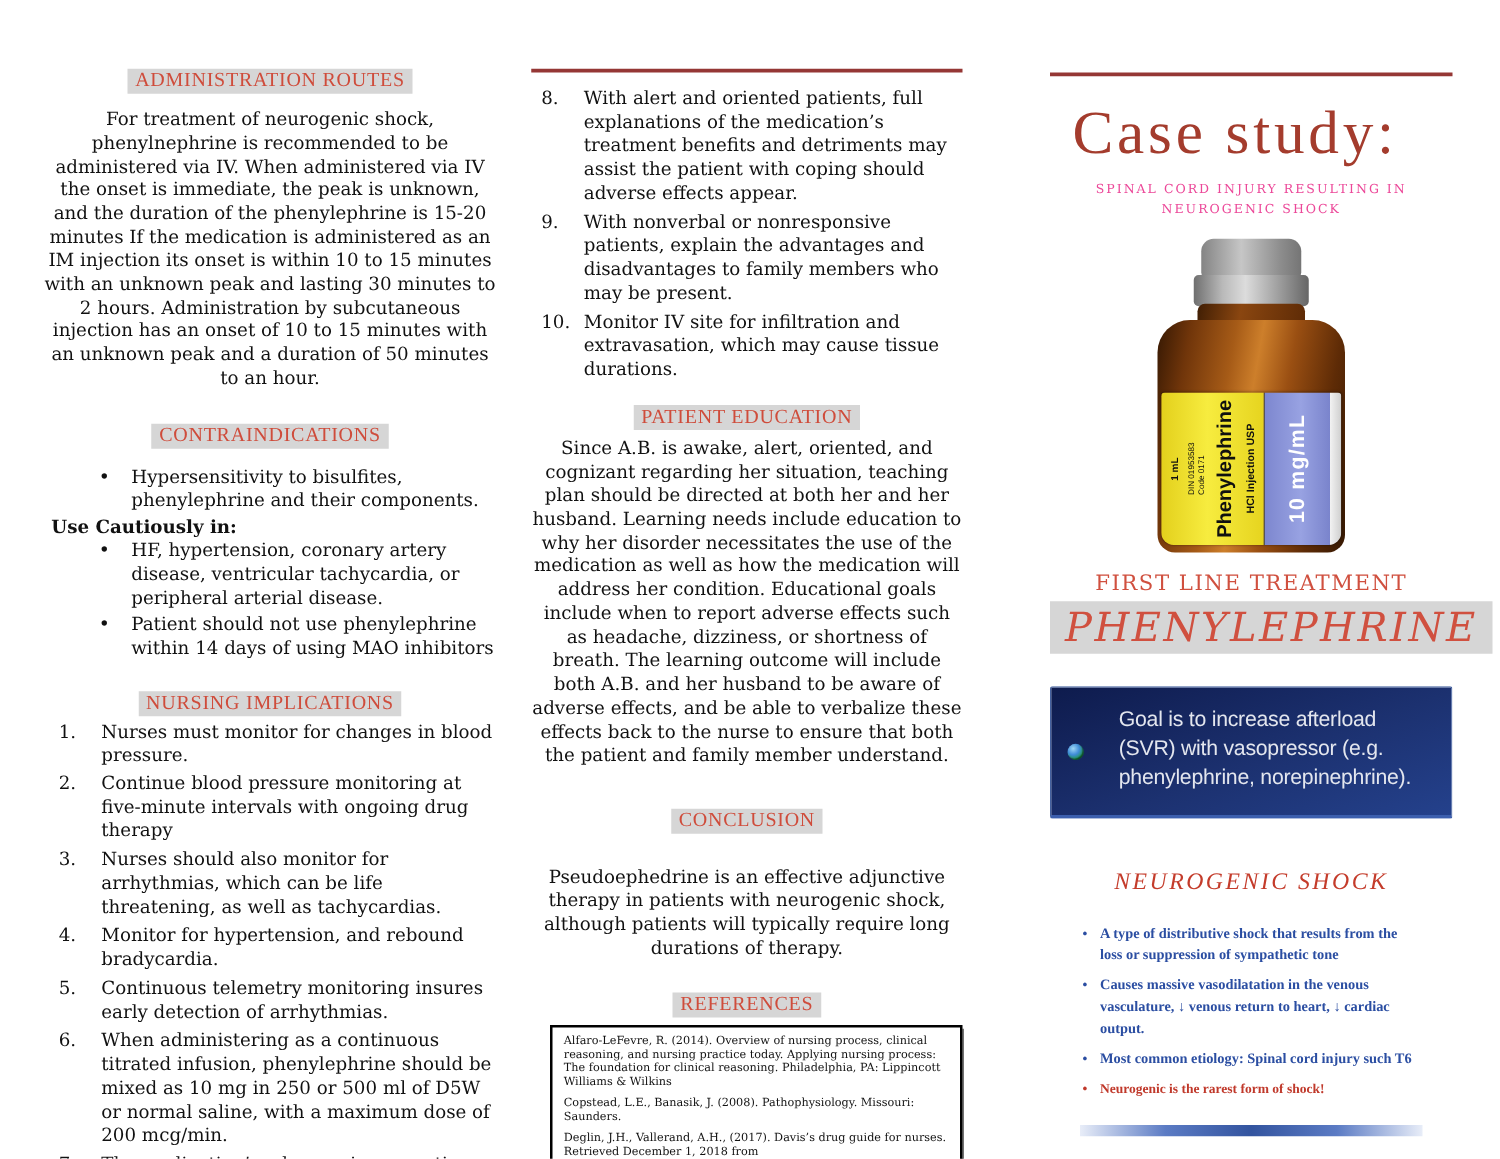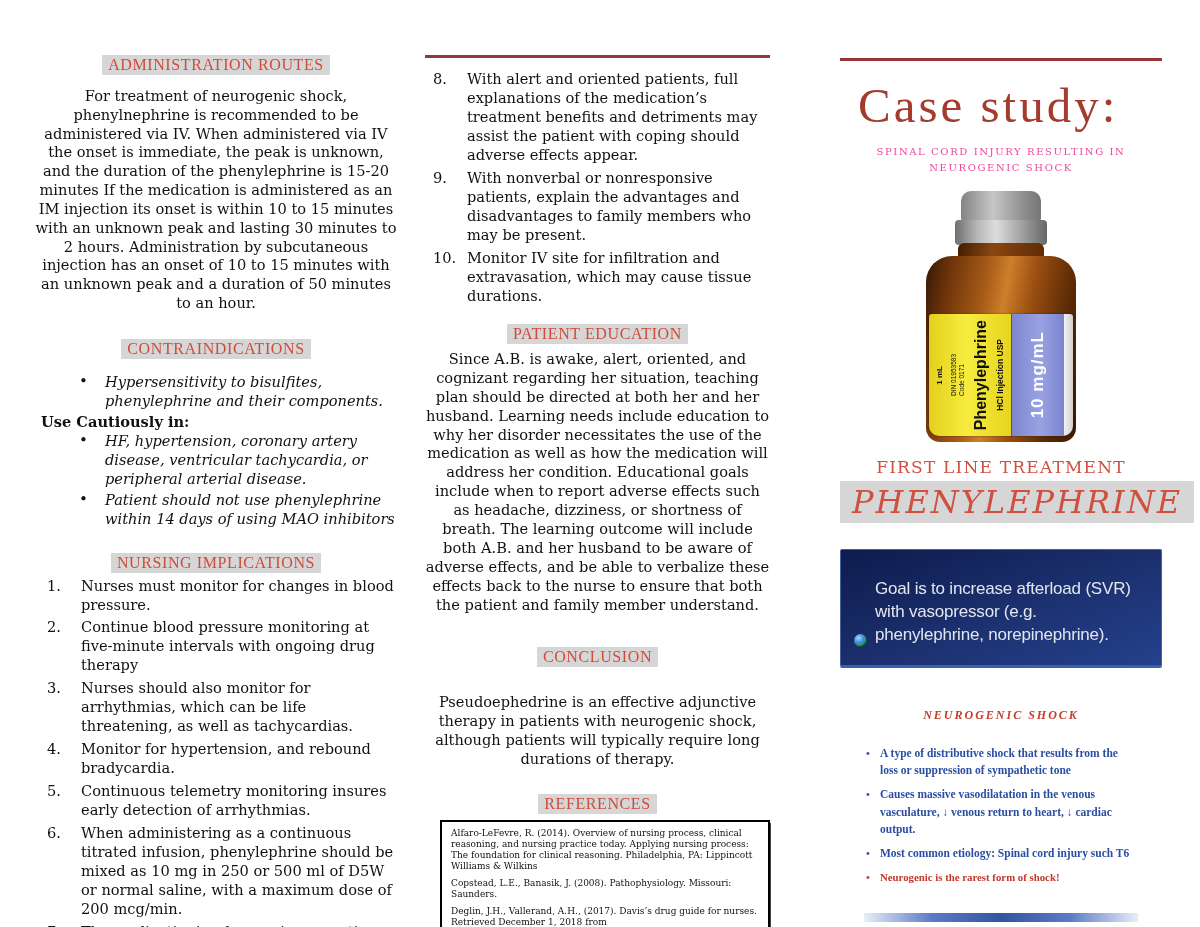--- a/index.html
+++ b/index.html
@@ -15,21 +15,21 @@
   .redline{height:3px;background:#953735;}
 
   .hwrap{text-align:center;margin:0 0 8px;font-family:Liberation Serif, serif;}
   .heading{
     display:inline-block;background:#d6d6d6;color:#cf4c3b;
     font-size:16px;letter-spacing:.6px;padding:1px 6px;font-weight:500;
   }
   .body-center{font-size:14.6px;line-height:1.29;text-align:center;margin:12px 0 0;}
   .body-left{font-size:14.6px;line-height:1.3;text-align:center;margin:6px 0 0;}
 
-  ul.dots{list-style:none;margin:14px 0 0;padding:0 0 0 40px;font-style:italic;}
+  ul.dots{list-style:none;margin:14px 0 0;padding:0 0 0 40px;}
   ul.dots li{position:relative;padding-left:30px;font-size:14.6px;line-height:1.3;margin-bottom:2px;}
   ul.dots li::before{content:"\2022";position:absolute;left:4px;top:-1px;font-size:15px;}
   .caution{font-weight:bold;font-size:14.6px;margin:2px 0 2px 6px;}
 
   ol.numlist{counter-reset:n 0;list-style:none;margin:4px 0 0;padding:0 0 0 12px;}
   ol.numlist.start-7{counter-reset:n 7;}
   ol.numlist li{counter-increment:n;position:relative;padding-left:34px;font-size:14.6px;line-height:1.3;margin-bottom:4px;}
   ol.numlist li::before{content:counter(n) ".";position:absolute;left:0;top:0;}
 
   
@@ -81,43 +81,43 @@
   }
   .drug-title-wrap{text-align:center;margin:0;}
   .drug-title{
     display:inline-block;background:#d6d6d6;color:#d0503f;font-style:italic;
     font-size:32px;letter-spacing:2px;padding:2px 12px;font-weight:500;
   }
 
   .goal-slide{
     margin-top:26px;border:1px solid #44619f;border-bottom:3px solid #3c5fae;border-radius:2px;
     background:linear-gradient(160deg,#0e1b4d 0%,#1c3170 55%,#24418c 100%);
-    padding:28px 12px 18px 13px;display:flex;align-items:flex-end;
+    padding:15px 12px 18px 13px;display:flex;align-items:center;gap:20px;
   }
   .globe{
     flex:0 0 13px;width:13px;height:13px;border-radius:50%;margin:5px 8px 0 0;
     background:radial-gradient(circle at 35% 30%,#9ed8f5 0%,#3f8cd8 40%,#1c9b4a 72%,#0c5e2e 100%);
     box-shadow:inset -1px -1px 1px rgba(0,0,0,.5);
   }
   .goal-text{
     font-family:"Liberation Sans",sans-serif;color:#e3e6ee;font-size:17px;line-height:1.35;
     letter-spacing:-.2px;
   }
 
   .shock-slide{
     margin-top:15px;height:250px;box-sizing:border-box;padding:11px 12px;
     background:linear-gradient(90deg,#f5b57f 0%,#fbe0c4 12%,#f8c79c 30%,#fceak 0,#fbe2c6 50%,#f8c79c 70%,#fbe0c4 88%,#f5b57f 100%);
   }
   .shock-inner{
     background:#fff;height:100%;box-sizing:border-box;padding:10px 12px 0;
     display:flex;flex-direction:column;
   }
   .shock-title{
-    font-family:"Liberation Serif",serif;font-style:italic;font-weight:700;color:#c43c2b;
-    text-align:center;font-size:12px;letter-spacing:2px;margin:4px 0 22px;
+    font-family:"Liberation Serif",serif;font-style:italic;font-weight:400;color:#c43c2b;
+    text-align:center;font-size:19px;letter-spacing:2px;margin:4px 0 22px;
   }
   .shock-bullets{list-style:none;margin:0;padding:0;}
   .shock-bullets li{
     position:relative;padding-left:16px;font-family:"Liberation Serif",serif;
     color:#2b4ea2;font-weight:600;font-size:11.5px;line-height:1.5;margin-bottom:7px;
   }
   .shock-bullets li::before{content:"\2022";position:absolute;left:2px;top:0;font-size:11px;}
   .shock-bullets li.red{color:#c0392b;font-size:10.8px;}
   .blue-strip{
     margin-top:auto;height:9px;

